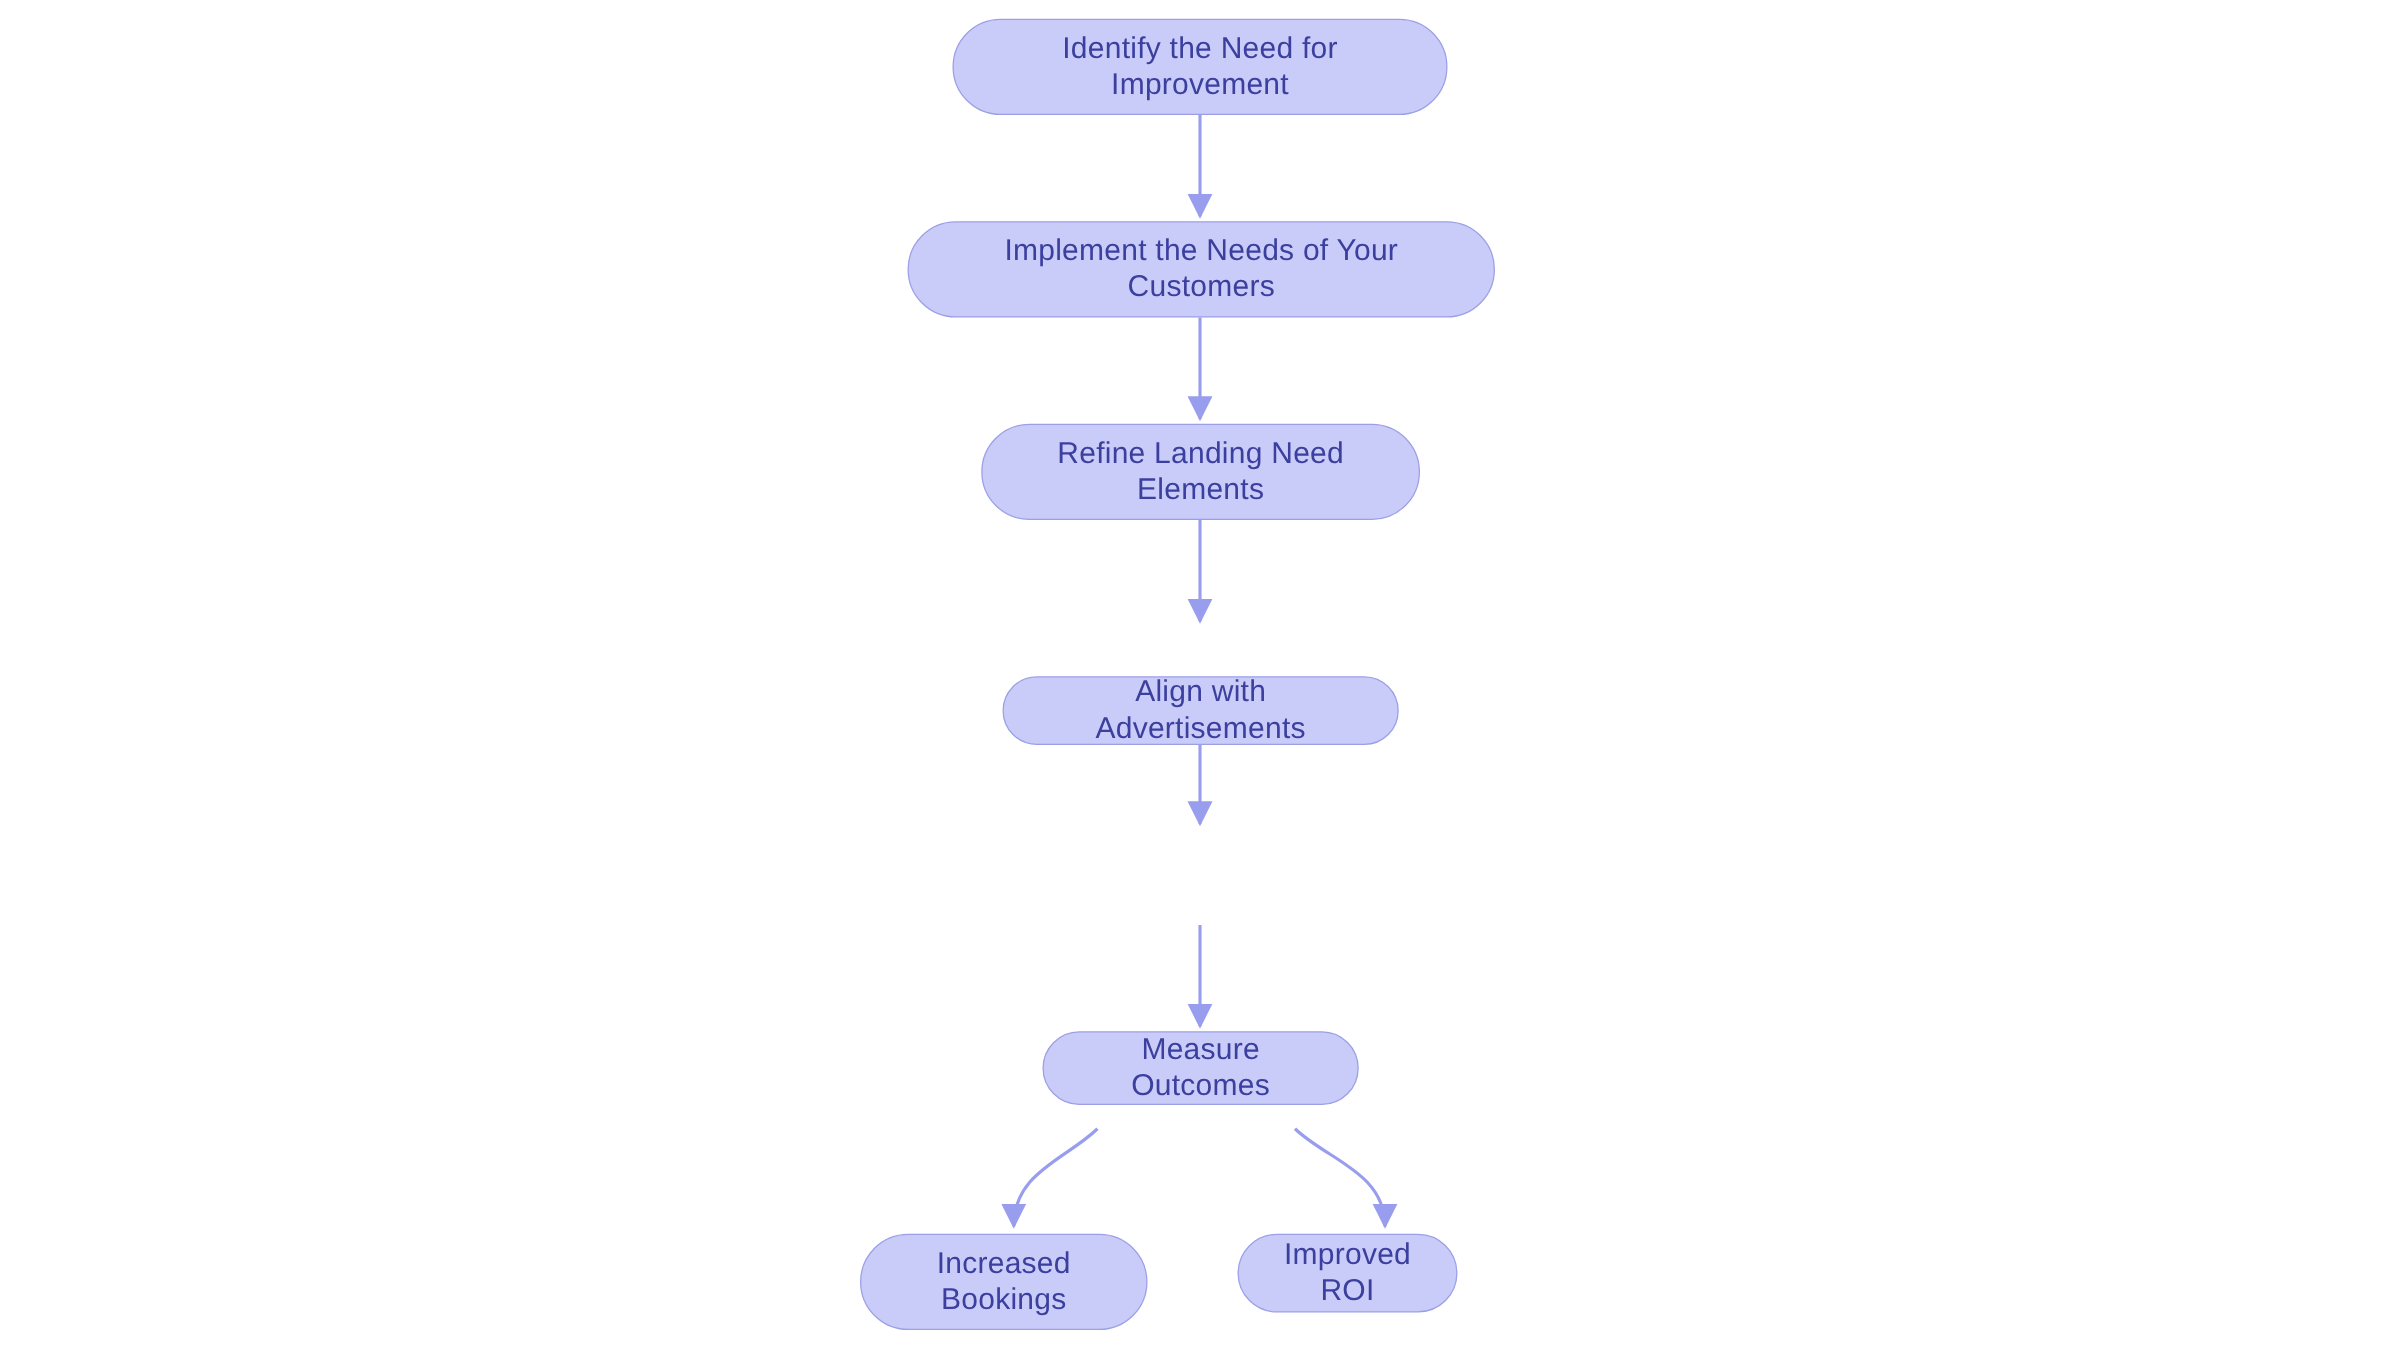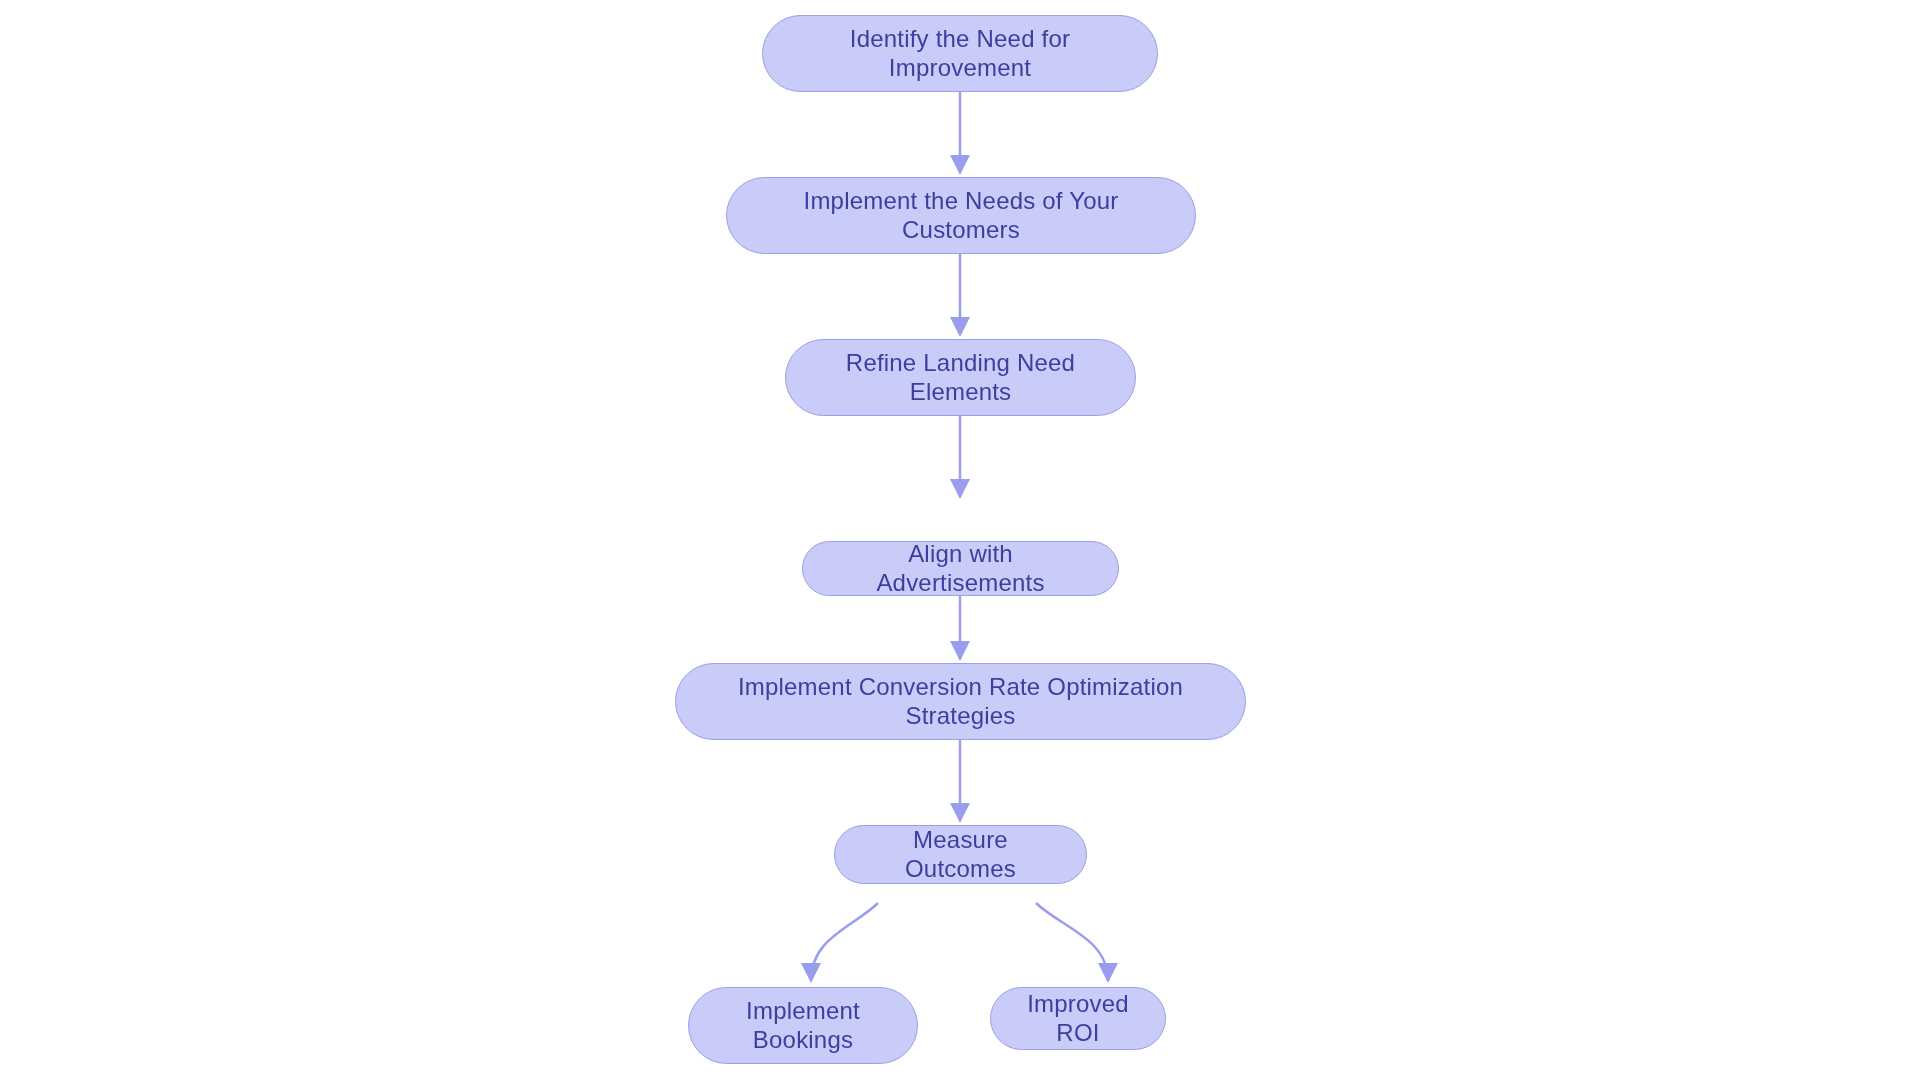--- a/index.html
+++ b/index.html
@@ -56,21 +56,20 @@
   </svg>
 
   <div class="node" style="left:762px;top:15px;width:396px;height:77px;">Identify the Need for Improvement</div>
 
   <div class="node" style="left:726px;top:177px;width:470px;height:77px;">Implement the Needs of Your Customers</div>
 
   <div class="node" style="left:785px;top:339px;width:351px;height:77px;">Refine Landing Need Elements</div>
 
   <div class="node" style="left:802px;top:501px;width:317px;height:55px;margin-top:40px;">Align with Advertisements</div>
 
-  <div class="node" style="left:675px;top:663px;width:571px;height:77px;">Implement Conversion Rate Optimization Strategies</div>
 
   <div class="node" style="left:834px;top:825px;width:253px;height:59px;">Measure Outcomes</div>
 
-  <div class="node" style="left:688px;top:987px;width:230px;height:77px;">Implement Bookings</div>
+  <div class="node" style="left:688px;top:987px;width:230px;height:77px;">Increased Bookings</div>
 
   <div class="node" style="left:990px;top:987px;width:176px;height:63px;">Improved ROI</div>
 
 </div>
 
 </body></html>

